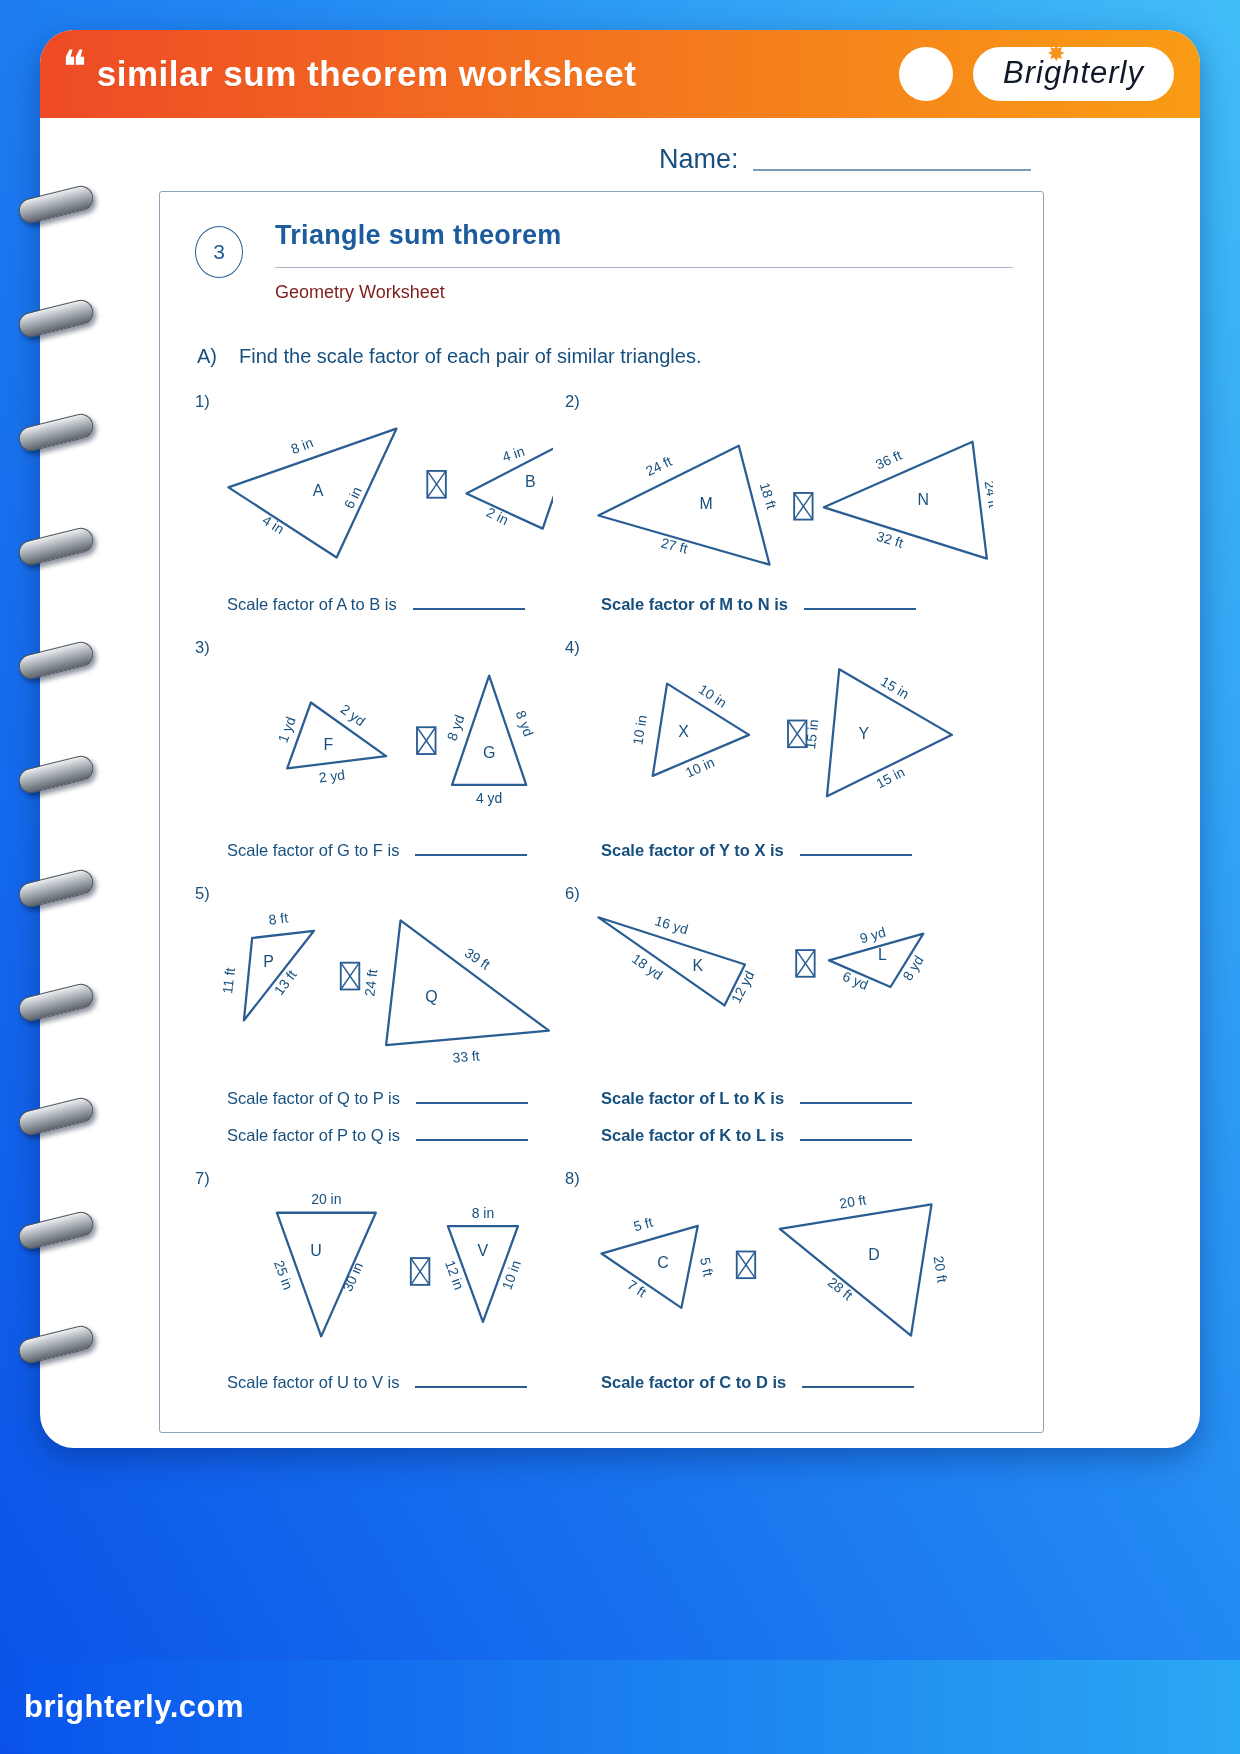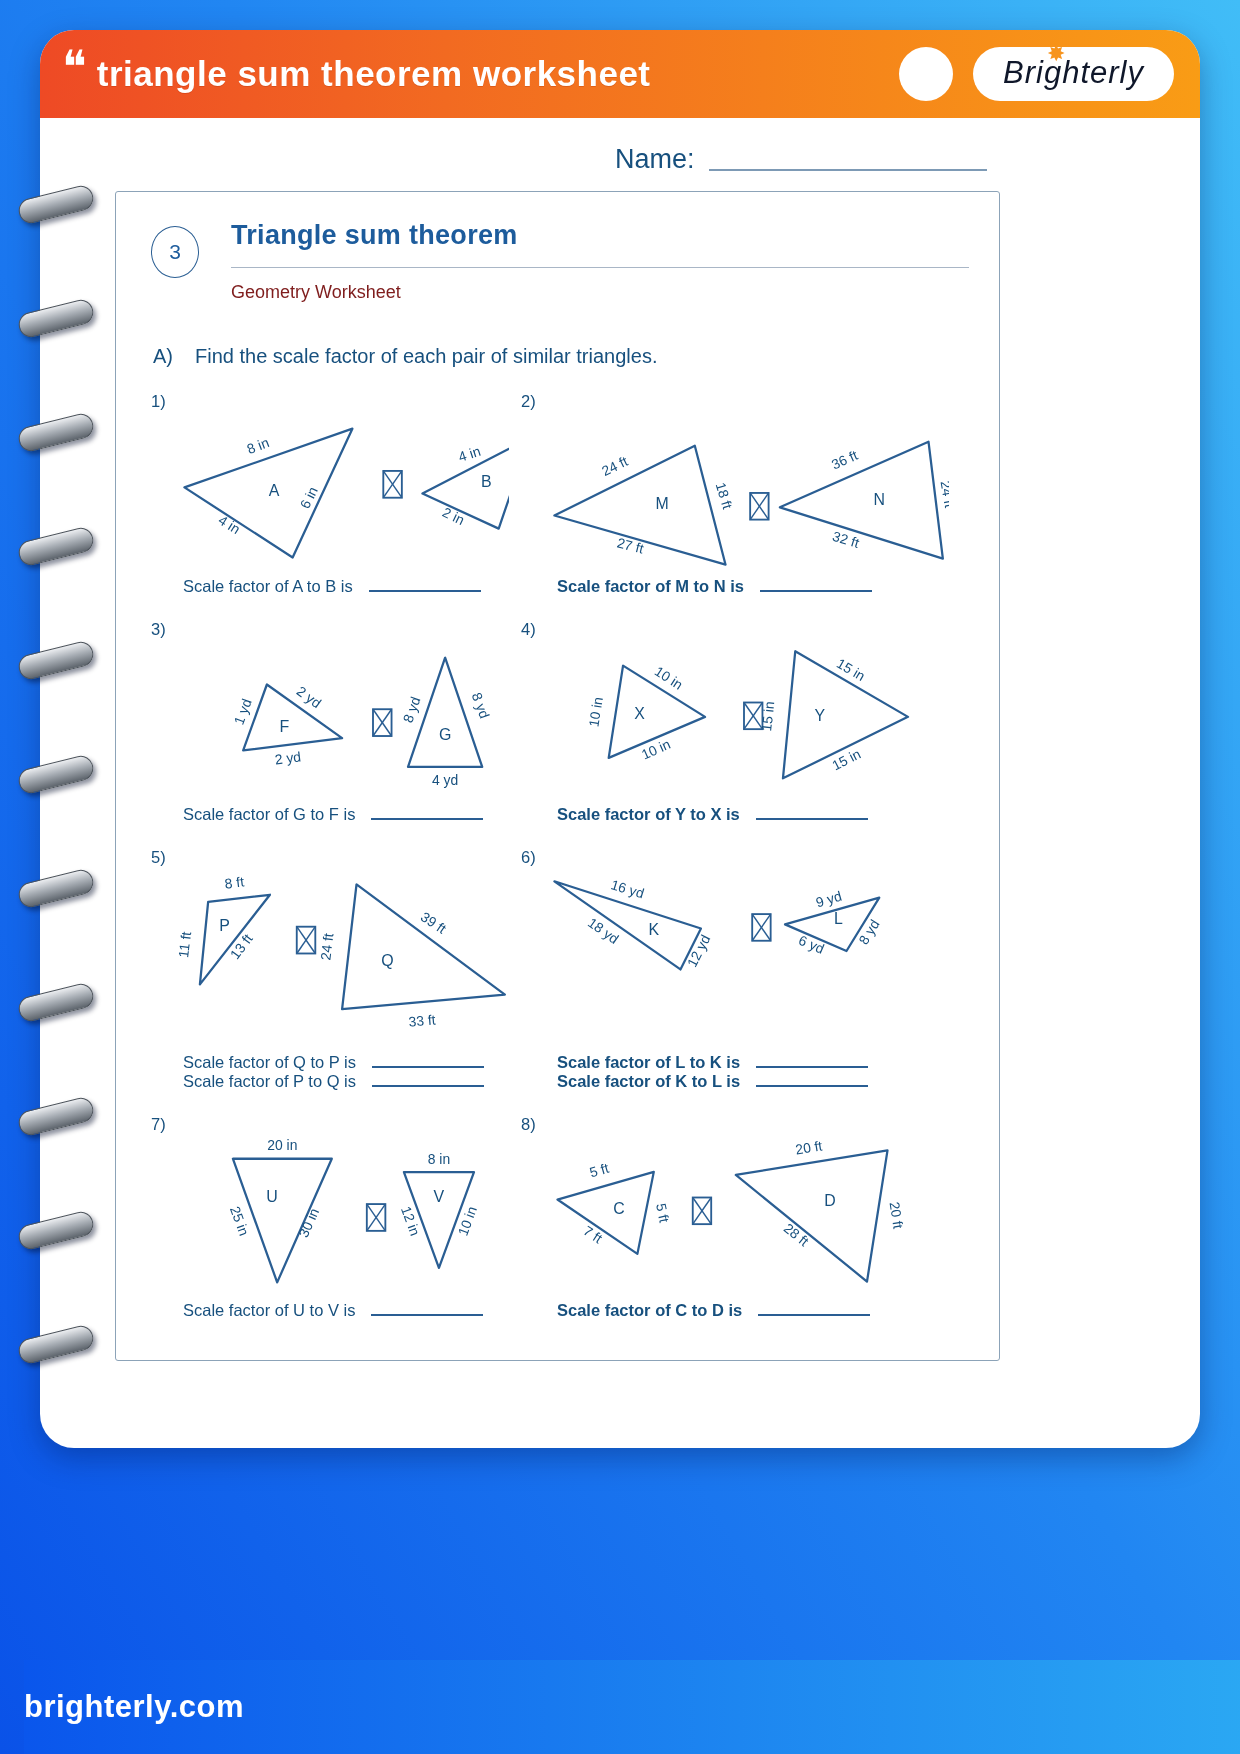--- a/index.html
+++ b/index.html
@@ -24,21 +24,21 @@
     text-shadow:0 1px 0 rgba(160,40,0,.25);
   }
   .header-right { margin-left:auto; display:flex; align-items:center; gap:20px; }
   .hcircle { width:54px; height:54px; border-radius:50%; background:#fff; }
   .brand-pill {
     background:#fff; border-radius:30px; padding:8px 30px 10px 30px; position:relative;
   }
   .brand { color:#0f172a; font-size:31px; font-weight:normal; font-style:italic; letter-spacing:1px; }
   .sun { position:absolute; top:-6px; left:74px; color:#f7941d; font-size:22px; }
   
-  .sheet { padding-top:26px; height:1330px; color:#17507e; }
+  .sheet { padding-top:26px; height:1330px; color:#17507e;padding-left:44px; }
   .name-row { width:372px; margin-left:575px; display:flex; align-items:flex-end; }
   .name-label { font-size:27px; color:#17507e; }
   .name-line { flex:1; border-bottom:2px solid #7d9ab5; margin:0 0 4px 14px; height:26px; }
   .wbox {
     width:885px; margin:16px 0 0 75px; border:1px solid #8ca3b8; border-radius:3px;
     padding:28px 30px 40px 35px; min-height:1166px;
   }
   .title-row { display:flex; align-items:flex-start; gap:32px; }
   .badge {
     width:48px; height:52px; border:1.6px solid #2a5e93; border-radius:50%;
@@ -52,21 +52,21 @@
   .section-head { margin:42px 0 0 2px; font-size:20px; color:#17507e; }
   .section-head .slbl { margin-right:22px; }
   .prob-row { display:grid; grid-template-columns:370px 1fr; column-gap:0; margin-top:24px; }
   .pnum { font-size:16.5px; margin:0 0 2px 0; }
   .tri-svg { display:block; margin:2px 0 0 18px; }
   .tri-svg polygon { fill:none; stroke:#2a5e93; stroke-width:2.2; stroke-linejoin:round; }
   .sl { font-size:13.5px; fill:#17507e; }
   .tn { font-size:15.5px; fill:#17507e; }
   .sim rect { fill:none; stroke:#2a5e93; stroke-width:1.8; }
   .sim line { stroke:#2a5e93; stroke-width:1.4; }
-  .ans-row { display:grid; grid-template-columns:370px 1fr; margin-top:0; }
+  .ans-row { display:grid; grid-template-columns:370px 1fr; margin-top:18px; }
   .ans { font-size:16.5px; padding-left:32px; }
   .ans + .ans { padding-left:36px;font-weight:bold; }
   .ans .blank {
     display:inline-block; width:112px; border-bottom:2px solid #2a5e93;
     height:14px; margin-left:16px;
   }
   .ans2 { margin-top:14px; }
   
   .spiral {
     position:absolute; left:18px; width:76px; height:25px; border-radius:13px;
@@ -93,21 +93,21 @@
 <div class="spiral" style="top:762px"></div>
 <div class="spiral" style="top:876px"></div>
 <div class="spiral" style="top:990px"></div>
 <div class="spiral" style="top:1104px"></div>
 <div class="spiral" style="top:1218px"></div>
 <div class="spiral" style="top:1332px"></div>
 
 <div class="card">
   <div class="header">
     <span class="quote">❝</span>
-    <h1>triangle sum theorem worksheet</h1>
+    <h1>similar sum theorem worksheet</h1>
     <div class="header-right">
       <div class="hcircle"></div>
       <div class="brand-pill">
         <span class="sun">✸</span>
         <span class="brand">Brighterly</span>
       </div>
     </div>
   </div>
 
   <div class="sheet">

